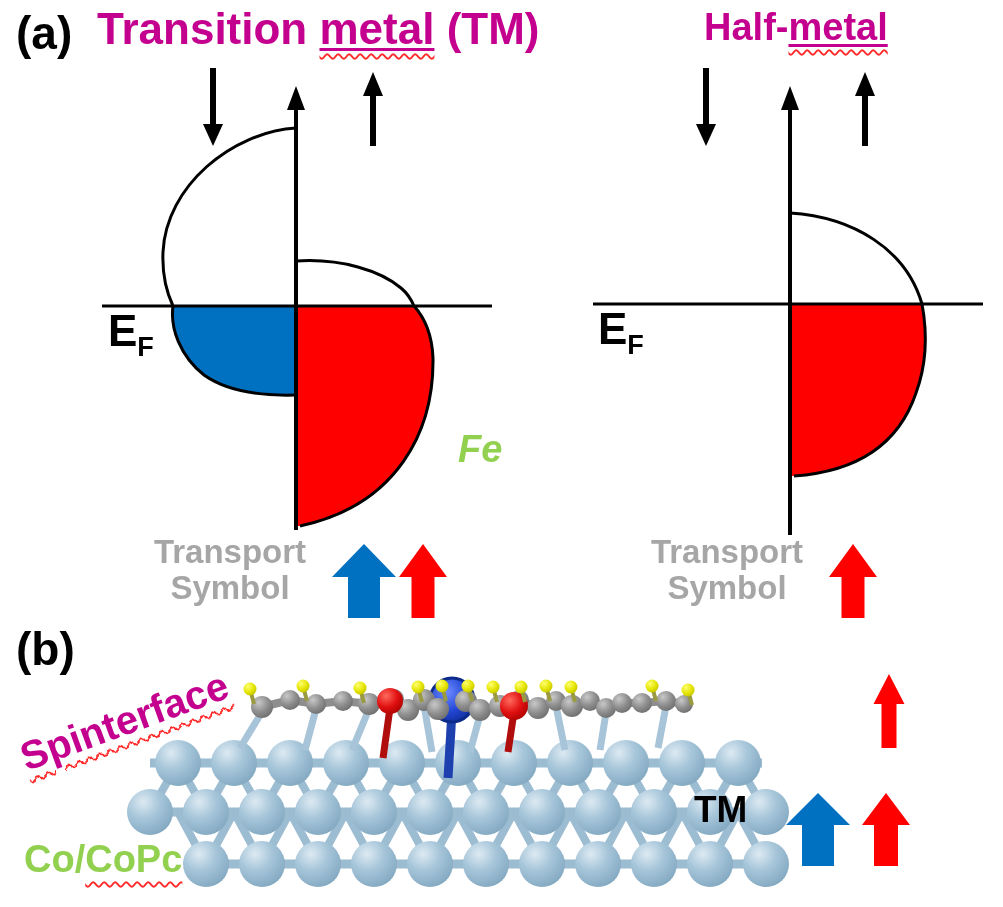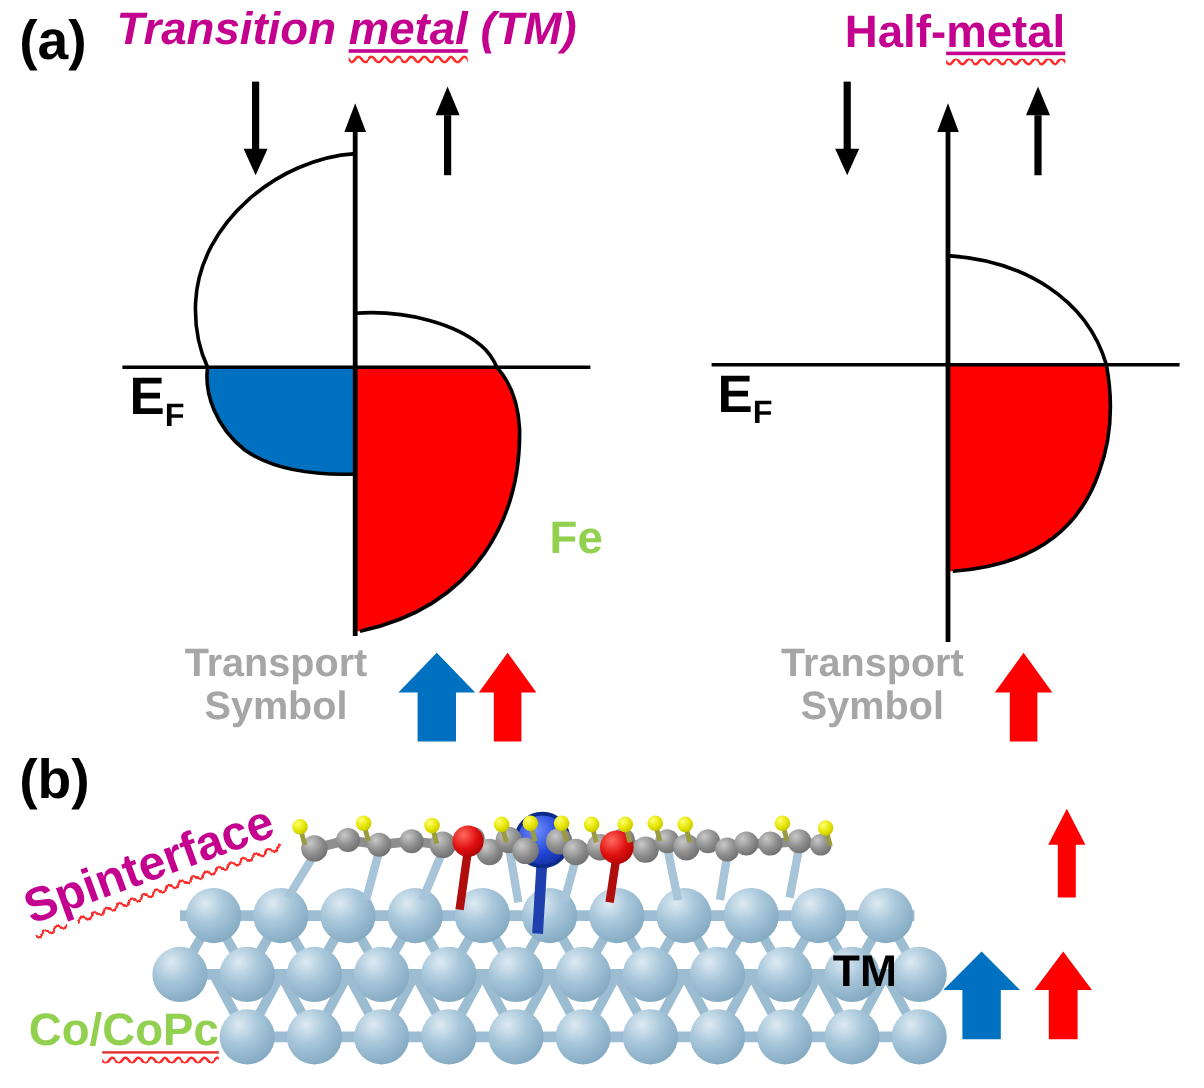--- a/index.html
+++ b/index.html
@@ -3,42 +3,42 @@
 <meta charset="utf-8">
 <style>
   html,body{margin:0;padding:0;background:#fff;}
   .canvas{
     position:relative;width:1003px;height:907px;background:#ffffff;
     font-family:"Liberation Sans",sans-serif;overflow:hidden;
   }
   svg.layer{position:absolute;left:0;top:0;}
   .lbl{position:absolute;font-weight:bold;white-space:nowrap;color:#000;}
   #lbl-a{left:16px;top:6px;font-size:46px;}
-  #ttl-tm{left:97px;top:4px;font-size:38px;font-style:italic;}
+  #ttl-tm{left:97px;top:4px;font-size:44px;}
   #ttl-hm{left:664px;top:6px;font-size:38px;}
   .ef{font-size:44px;}
   .ef sub{font-size:27px;font-weight:bold;}
   #ef-left{left:108px;top:306px;}
   #ef-right{left:598px;top:304px;}
   #fe{left:458px;top:428px;font-size:38px;}
   #co2mnsi{left:584px;top:432px;font-size:38px;}
   #co2mnsi sub{font-size:26px;font-weight:bold;}
   .transport{width:200px;text-align:center;font-size:33px;line-height:36px;}
   #tr-l{left:130px;top:534px;}
   #tr-r{left:627px;top:534px;}
   #lbl-b{left:16px;top:622px;font-size:46px;}
   #spinterface{left:22px;top:736px;font-size:40px;transform:rotate(-20deg);transform-origin:0 50%;}
   #molecule-lbl{left:676px;top:682px;font-size:37px;}
   #tm-lbl{left:694px;top:789px;font-size:37px;}
   #copc{left:24px;top:838px;font-size:38px;}
   
   .uw{text-decoration:underline;text-decoration-color:currentColor;text-decoration-thickness:3px;text-underline-offset:4px;}
   .sq{text-decoration:underline wavy #ff2b2b;text-decoration-thickness:2px;text-underline-offset:9px;}
   .sq-only{text-decoration:underline wavy #ff2b2b;text-decoration-thickness:2px;text-underline-offset:7px;}
-  .uw-red{text-decoration:underline;text-decoration-color:#e03030;text-decoration-thickness:2px;text-underline-offset:5px;}
+  .uw-red{text-decoration-color:#e03030;text-decoration-thickness:2px;text-underline-offset:5px;}
 </style>
 </head>
 <body>
 
 <div class="canvas">
 
   <svg class="layer" width="1003" height="907" viewBox="0 0 1003 907">
     <defs>
       <radialGradient id="gSlab" cx="35%" cy="28%" r="80%">
         <stop offset="0%" stop-color="#ddeaf2"></stop>
@@ -300,21 +300,21 @@
     <span>Half-</span><span class="uw"><span class="sq">metal</span></span>
   </div>
 
   <div class="lbl ef" id="ef-left">
     <span>E</span><sub>F</sub>
   </div>
   <div class="lbl ef" id="ef-right">
     <span>E</span><sub>F</sub>
   </div>
 
-  <div class="lbl" id="fe" style="color: rgb(146, 208, 80);">Fe</div>
+  <div class="lbl" id="fe" style="color: rgb(146, 208, 80); font-style: italic;">Fe</div>
 
 
   <div class="lbl transport" id="tr-l" style="color: rgb(166, 166, 166);">
     <div>Transport</div>
     <div>Symbol</div>
   </div>
   <div class="lbl transport" id="tr-r" style="color: rgb(166, 166, 166);">
     <div>Transport</div>
     <div>Symbol</div>
   </div>

